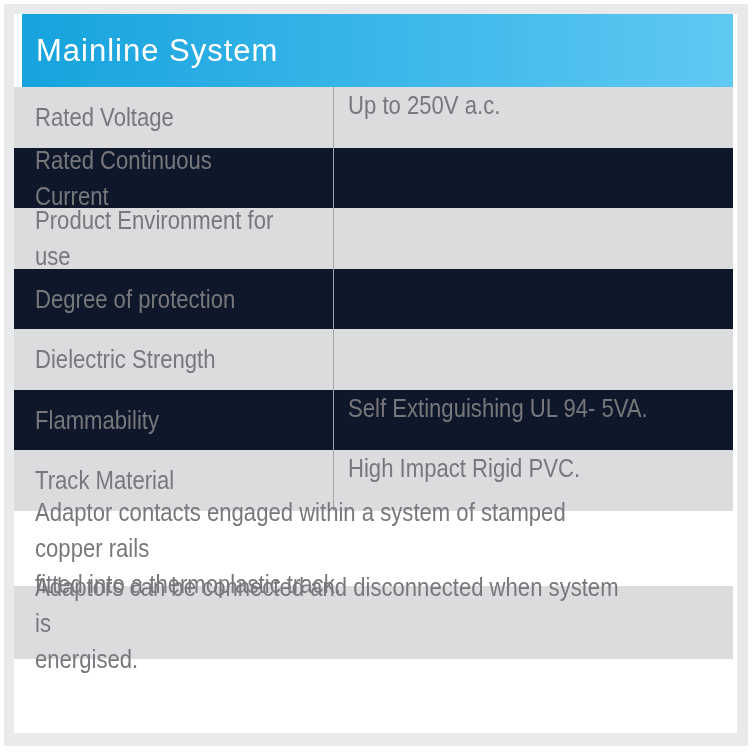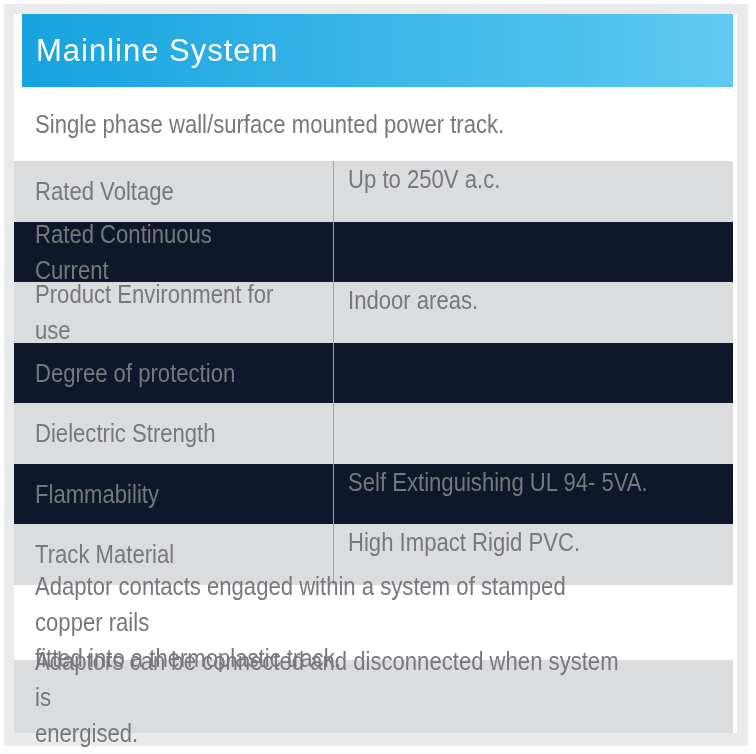--- a/index.html
+++ b/index.html
@@ -97,44 +97,38 @@
 </head>
 <body>
 
 <div class="frame">
   <div class="card">
 
     <div class="card-header">
       <span class="card-title">Mainline System</span>
     </div>
 
-    <div class="intro-row">
-      <span class="ctext">Single phase wall/surface mounted power track.</span>
-    </div>
 
     <div>
       <div class="spec-row alt">
         <div class="label-cell">
             <span class="ctext">Rated Voltage</span>
           </div>
         <div class="value-cell">
             <span class="ctext">Up to 250V a.c.</span>
           </div>
       </div>
       <div class="spec-row">
         <div class="label-cell">
             <span class="ctext">Rated Continuous Current</span>
           </div>
       </div>
       <div class="spec-row alt">
         <div class="label-cell">
             <span class="ctext">Product Environment for use</span>
-          </div>
-        <div class="value-cell">
-            <span class="ctext">Indoor areas.</span>
           </div>
       </div>
       <div class="spec-row">
         <div class="label-cell">
             <span class="ctext">Degree of protection</span>
           </div>
       </div>
       <div class="spec-row alt">
         <div class="label-cell">
             <span class="ctext">Dielectric Strength</span>

